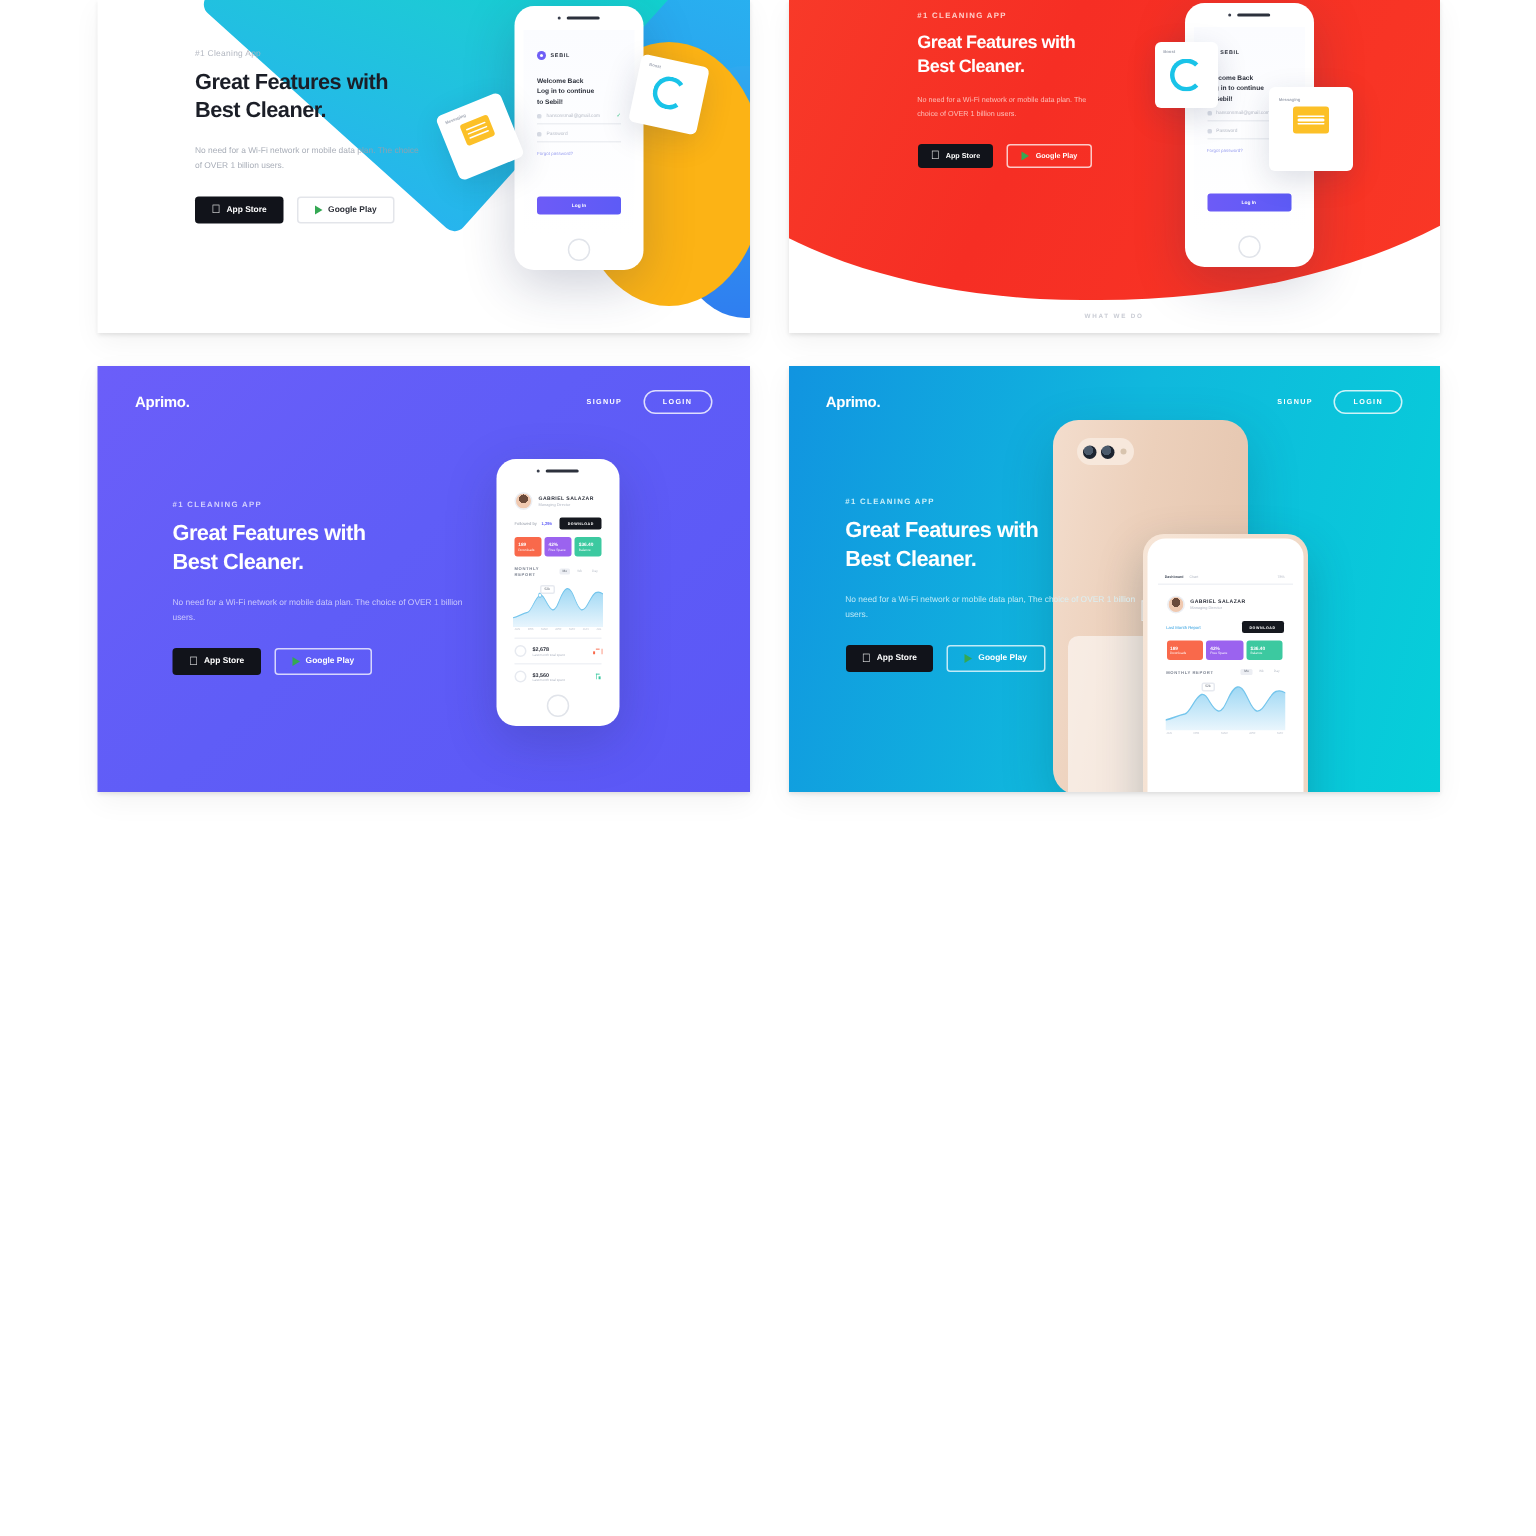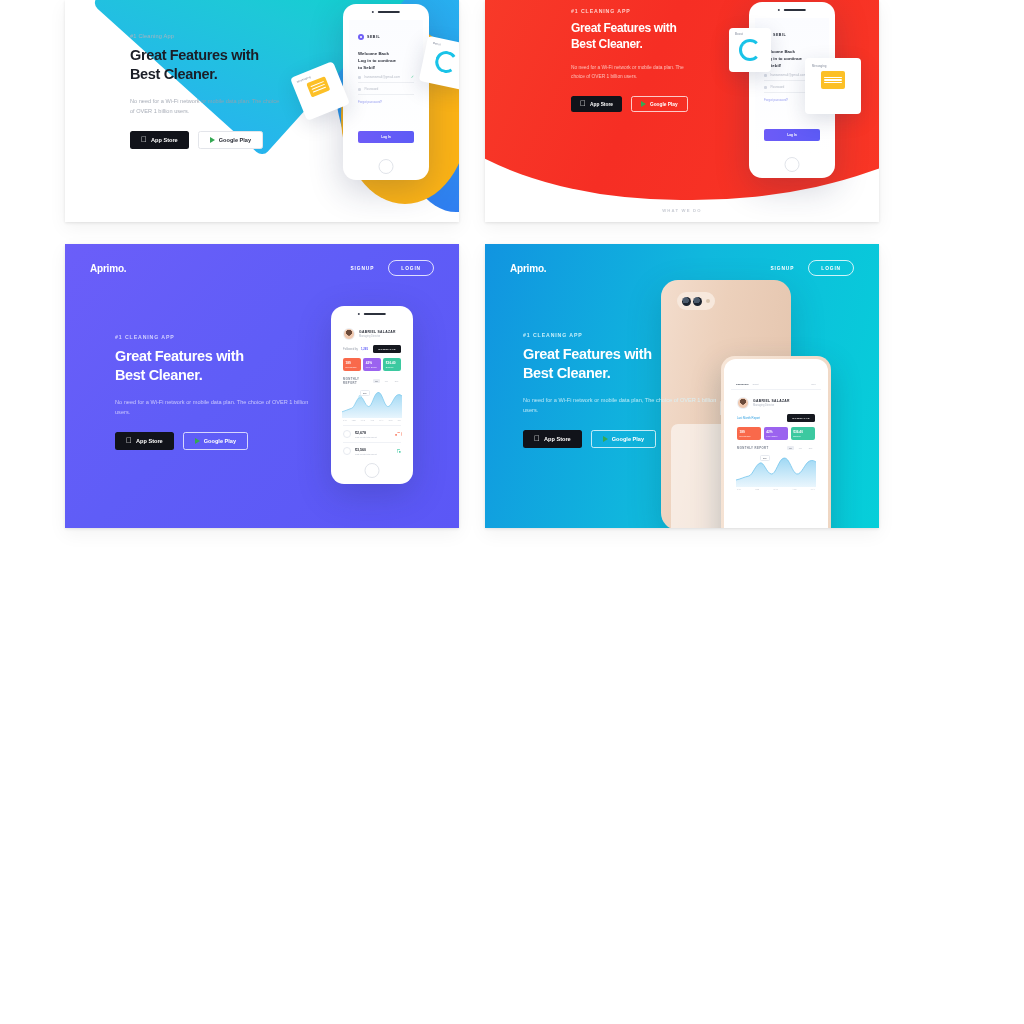--- a/index.html
+++ b/index.html
@@ -13,21 +13,21 @@
     position: absolute;
     left: 65px; top: 0;
     width: 895px;
   }
   .row { display: flex; gap: 26px; }
   .row1 { height: 222px; }
   .row2 { height: 284px; margin-top: 22px; }
 
   .card {
     position: relative;
-    width: 394px;
+    width: 435px;
     height: 100%;
     overflow: hidden;
     background: #ffffff;
     box-shadow: 0 1px 3px rgba(0,0,0,0.10), 0 6px 18px rgba(0,0,0,0.05);
   }
 
   
   .hero-copy { position: absolute; z-index: 40; }
   .eyebrow {
     font-size: 5.2px; letter-spacing: 0.9px; font-weight: 700;

